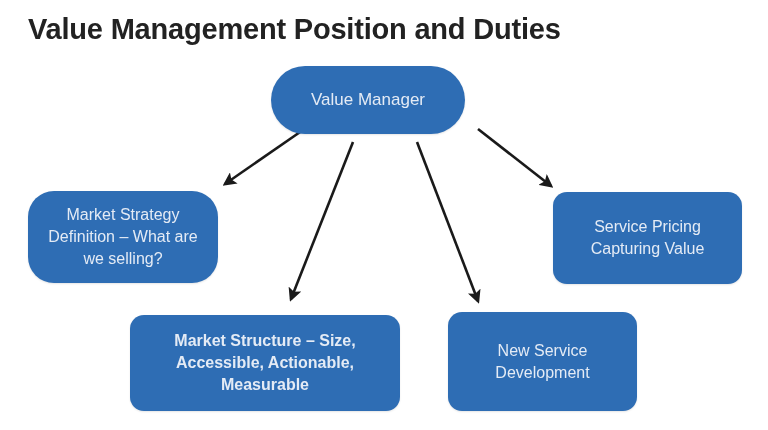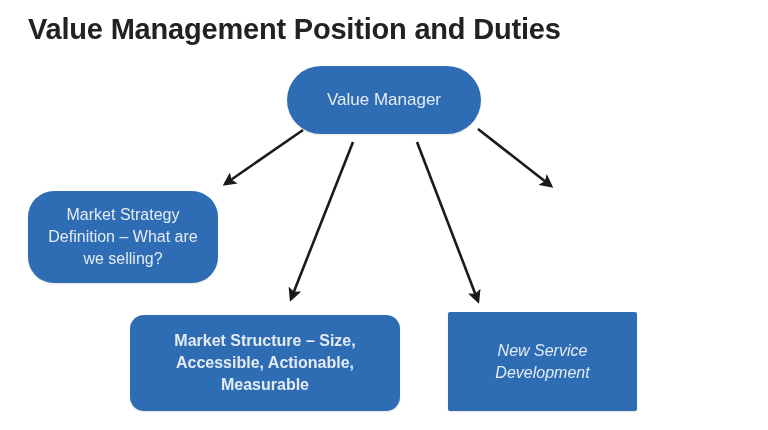--- a/index.html
+++ b/index.html
@@ -61,21 +61,21 @@
 
   .node-label {
     display: block;
     width: 100%;
     white-space: pre-line;
     color: #e4ebf5;
   }
 
   
   #node-root {
-    left: 287px;
+    left: 271px;
     top: 66px;
     width: 194px;
     height: 68px;
     border-radius: 34px;
     font-size: 17px;
   }
 
   
   #node-market-strategy {
     left: 28px;
@@ -92,22 +92,21 @@
     height: 96px;
     border-radius: 14px;
     font-weight: bold;
   }
 
   #node-new-service {
     left: 448px;
     top: 312px;
     width: 189px;
     height: 99px;
-    border-radius: 2px;
-    font-style: italic;
+    border-radius: 14px;
   }
 
   #node-service-pricing {
     left: 553px;
     top: 192px;
     width: 189px;
     height: 92px;
     border-radius: 14px;
   }
 </style>
@@ -143,14 +142,17 @@
   </div>
 
   <div class="node" id="node-market-structure">
     <span class="node-label">Market Structure – Size, Accessible, Actionable, Measurable</span>
   </div>
 
   <div class="node" id="node-new-service">
     <span class="node-label">New Service Development</span>
   </div>
 
+  <div class="node" id="node-service-pricing">
+    <span class="node-label">Service Pricing Capturing Value</span>
+  </div>
 
 </div>
 
 </body></html>

